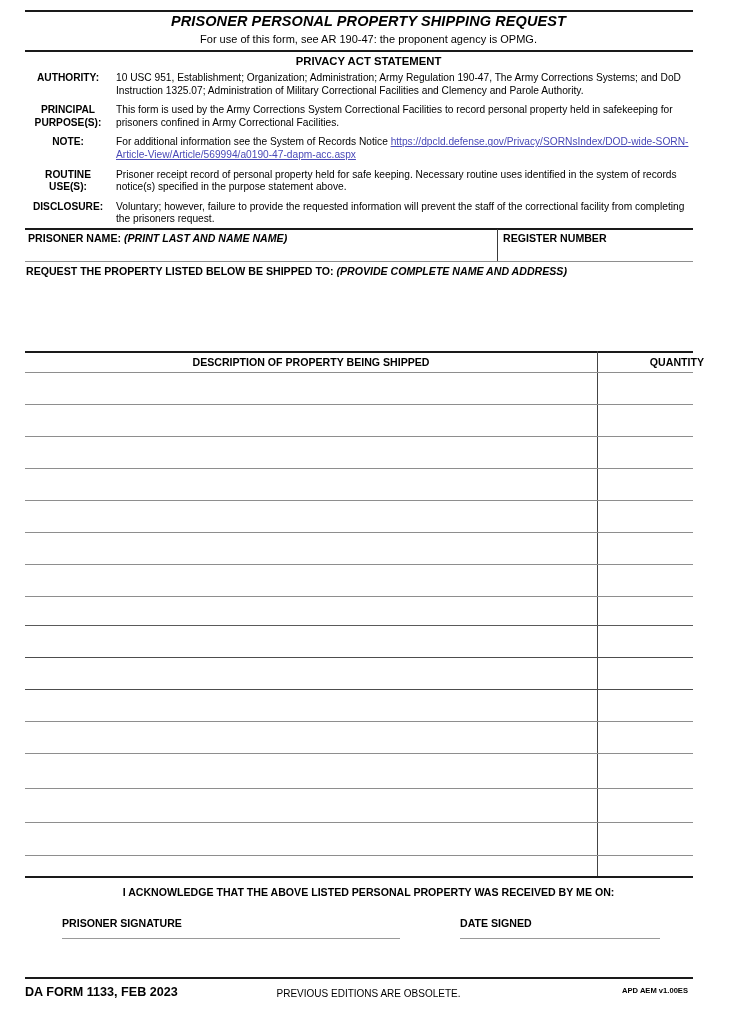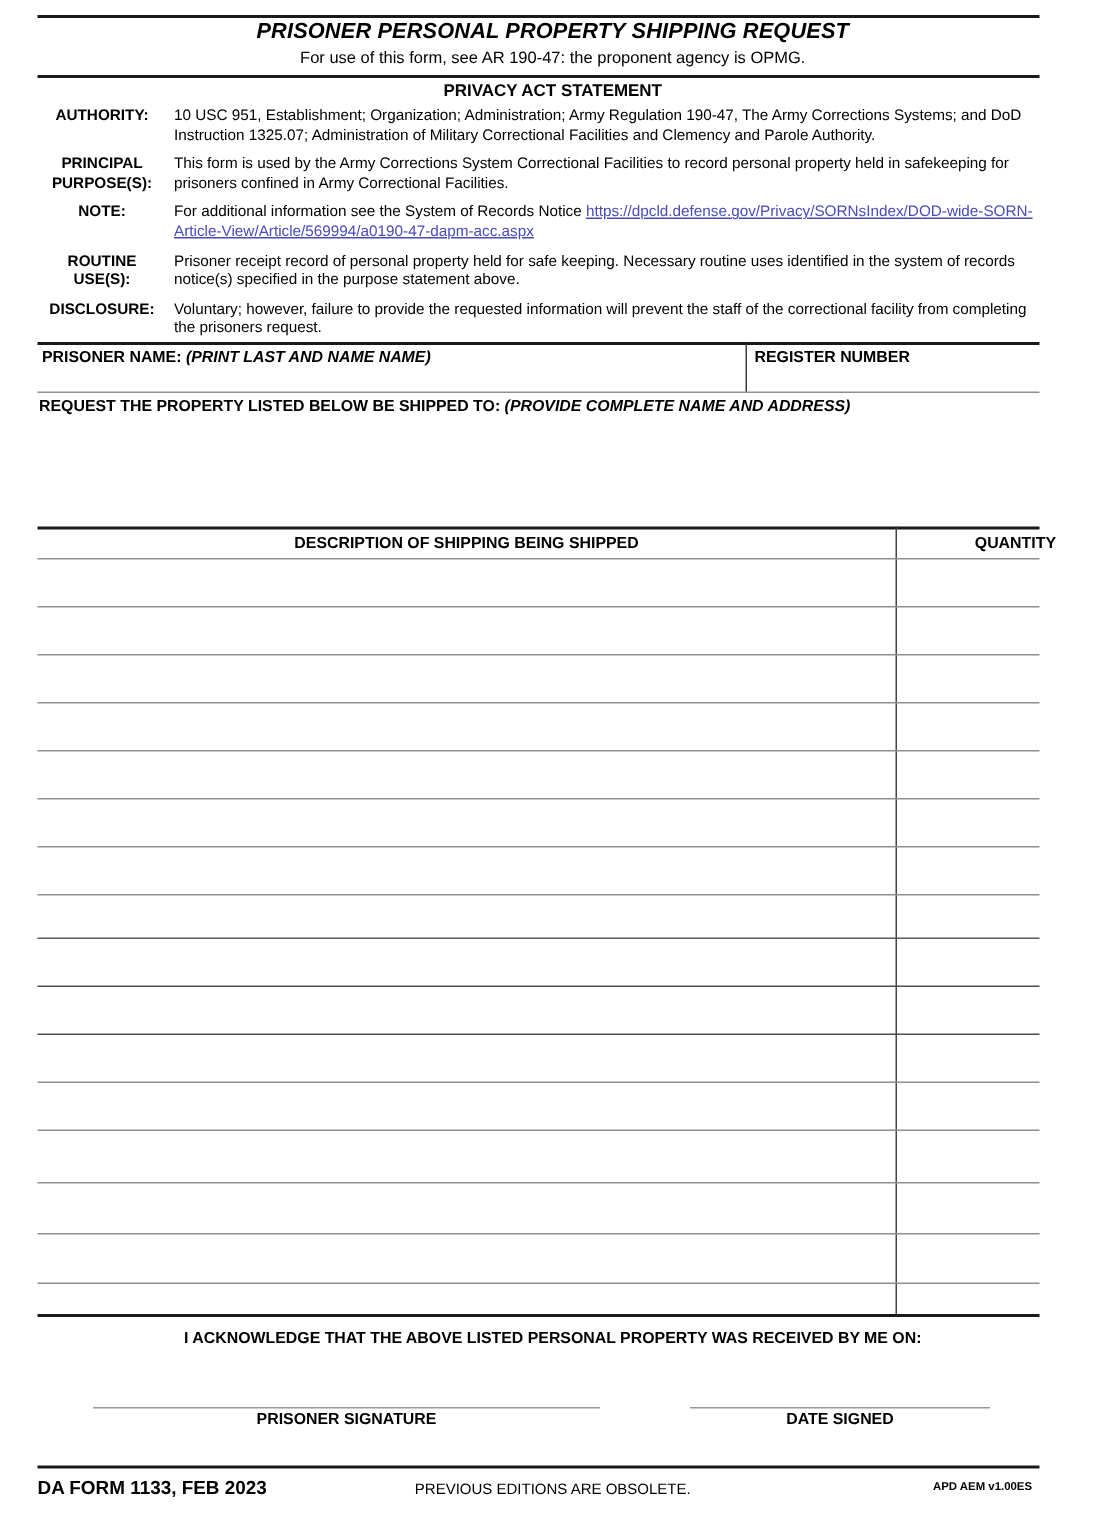--- a/index.html
+++ b/index.html
@@ -181,24 +181,23 @@
   }
   .sig-rule {
     position: absolute;
     height: 0;
     border-top: 1.8px solid #9a9a9a;
   }
   .sig-rule.one { left: 62px; width: 338px; top: 938px; }
   .sig-rule.two { left: 460px; width: 200px; top: 938px; }
   .sig-cap {
     position: absolute;
-    top: 940px;
-    font-size: 10.6px;
-    font-weight: bold;
-    text-align: center;
+    top: 917px;
+    font-size: 10.6px;
+    font-weight: bold;
   }
   .sig-cap.one { left: 62px; width: 338px; }
   .sig-cap.two { left: 460px; width: 200px; }
 
   
   .footer-rule {
     position: absolute;
     left: 25px;
     top: 977px;
     width: 668px;
@@ -293,21 +292,21 @@
 
   <div class="reg-label">REGISTER NUMBER</div>
 
   <div class="rule-thin" style="top:261px;border-top-width:1.6px;"></div>
 
   <div class="ship-to-label"><span>REQUEST THE PROPERTY LISTED BELOW BE SHIPPED TO:</span>
     <i>(PROVIDE COMPLETE NAME AND ADDRESS)</i></div>
 
   <div class="rule-thick" style="top:351px;"></div>
 
-  <div class="tbl-head-desc">DESCRIPTION OF SHIPPING BEING SHIPPED</div>
+  <div class="tbl-head-desc">DESCRIPTION OF PROPERTY BEING SHIPPED</div>
   <div class="tbl-head-qty">QUANTITY</div>
 
   <div class="tbl-vdiv"></div>
 
   <div class="rule-thin" style="top:372px;"></div>
   <div class="rule-thin" style="top:404px;"></div>
   <div class="rule-thin" style="top:436px;"></div>
   <div class="rule-thin" style="top:468px;"></div>
   <div class="rule-thin" style="top:500px;"></div>
   <div class="rule-thin" style="top:532px;"></div>

